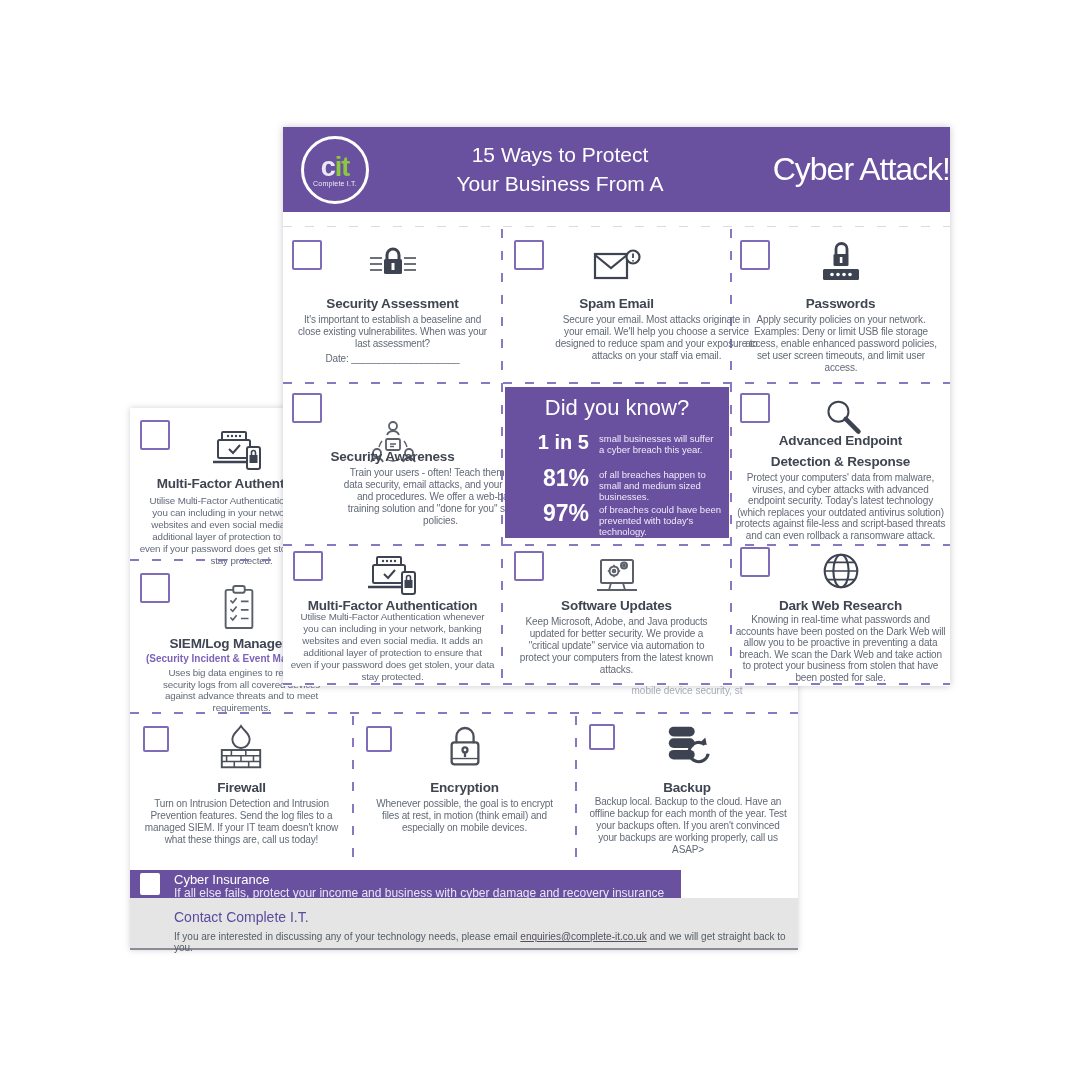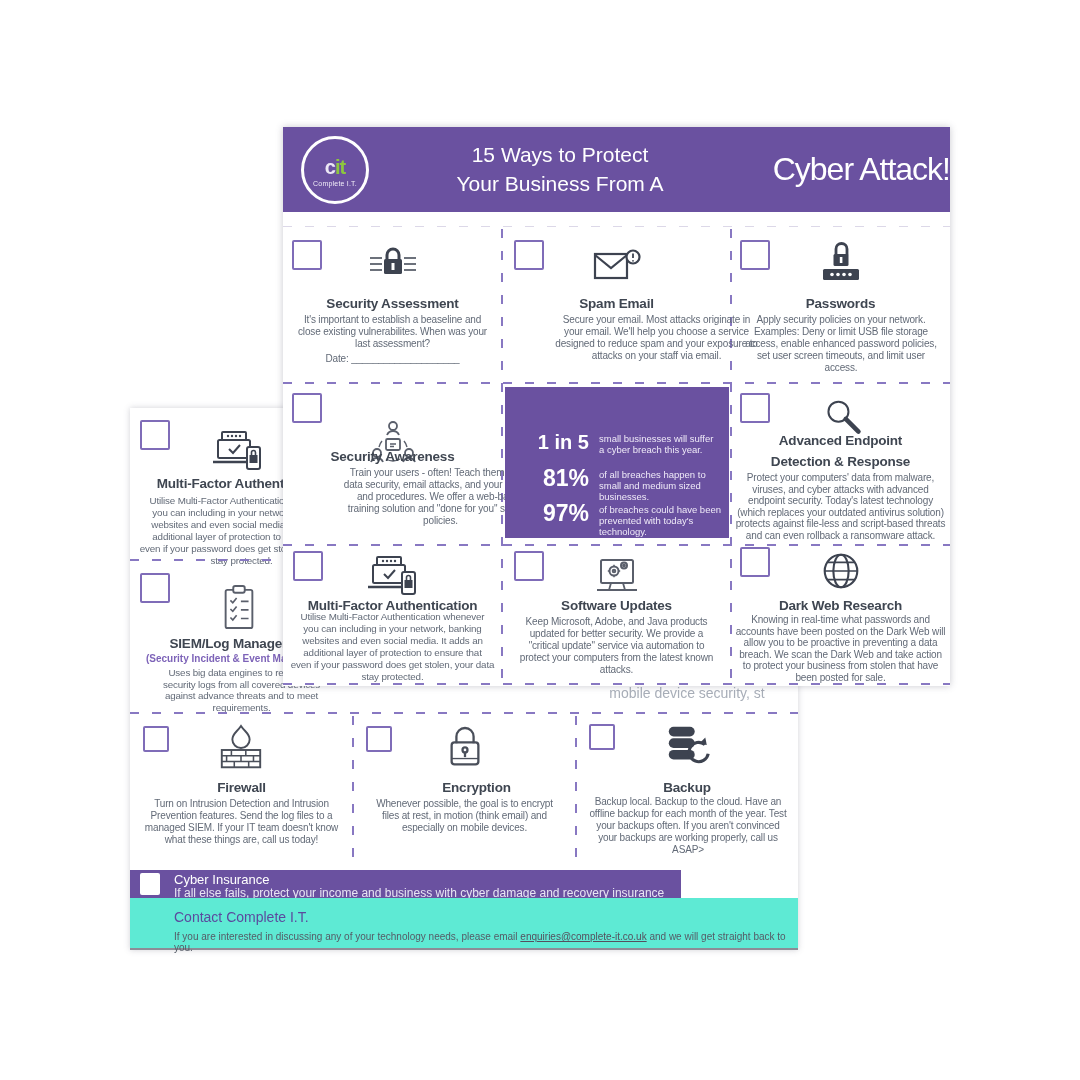--- a/index.html
+++ b/index.html
@@ -4,21 +4,21 @@
 <style>
   html,body{margin:0;padding:0;background:#fff;}
   .canvas{position:relative;width:1080px;height:1080px;background:#fff;overflow:hidden;
           font-family:"Liberation Sans","DejaVu Sans",sans-serif;}
   .page{position:absolute;background:#fff;}
   .p2{left:130px;top:408px;width:668px;height:542px;box-shadow:0 0 6px rgba(90,90,110,.28);}
   .p1{left:283px;top:127px;width:667px;height:559px;box-shadow:0 0 7px rgba(90,90,110,.33);}
   .hdr{position:absolute;left:0;top:0;width:667px;height:85px;background:#6a51a0;}
   .logo{position:absolute;left:18px;top:9px;width:62px;height:62px;border:3px solid #fff;border-radius:50%;
         display:flex;flex-direction:column;align-items:center;justify-content:center;color:#fff;}
-  .logo-big{font-size:20px;font-weight:bold;line-height:26px;letter-spacing:-1px;}
+  .logo-big{font-size:27px;font-weight:bold;line-height:26px;letter-spacing:-1px;}
   .logo-c{color:#ece7f5;} .logo-it{color:#8dc63f;}
   .logo-sub{font-size:7px;letter-spacing:.2px;color:#f0ecf8;}
   .hdr-t{position:absolute;left:112px;top:13px;width:330px;text-align:center;color:#fff;
          font-size:21px;line-height:29px;}
   .hdr-big{position:absolute;left:322px;top:10px;width:345px;text-align:right;color:#fff;
          font-size:32px;line-height:64px;letter-spacing:-1px;}
   .dh{position:absolute;height:2px;background:repeating-linear-gradient(90deg,#8878c2 0 9px,transparent 9px 22px);}
   .dhl{position:absolute;height:1px;background:repeating-linear-gradient(90deg,#dcd8e8 0 9px,transparent 9px 22px);}
   .dv{position:absolute;width:2px;background:repeating-linear-gradient(180deg,#8878c2 0 9px,transparent 9px 22px);}
   .cb{position:absolute;width:26px;height:26px;background:#fff;border:2px solid #7f6cb8;border-radius:2px;}
@@ -30,25 +30,25 @@
   .nw{white-space:nowrap;}
   .lines{position:absolute;text-align:center;font-size:9.8px;line-height:12px;color:#626a77;letter-spacing:-0.15px;}
   .lines div{white-space:nowrap;}
   .dyk{position:absolute;left:222px;top:260px;width:224px;height:151px;background:#6a51a0;color:#fff;}
   .dyk-title{position:absolute;left:0;top:8px;width:224px;text-align:center;font-size:22px;}
   .stat-val{position:absolute;width:76px;text-align:right;font-weight:bold;font-size:23px;color:#fff;}
   .stat-txt{position:absolute;left:94px;width:122px;font-size:9.5px;line-height:11px;color:#efeaf8;text-align:left;}
   .cyber{position:absolute;left:0;top:462px;width:551px;height:28px;background:#6a51a0;}
   .cyber-t{position:absolute;left:44px;top:2px;font-size:13px;color:#fff;}
   .cyber-s{position:absolute;left:44px;top:16px;font-size:12px;color:#e9e5f4;}
-  .contact{position:absolute;left:0;top:490px;width:668px;height:52px;background:#5eead4;border-bottom:2px solid #8c8c96;box-sizing:border-box;}
+  .contact{position:absolute;left:0;top:490px;width:668px;height:52px;background:#e5e5e5;border-bottom:2px solid #8c8c96;box-sizing:border-box;}
   .contact-t{position:absolute;left:44px;top:11px;font-size:14px;color:#5b4a9e;}
   .contact-b{position:absolute;left:44px;top:33px;font-size:10px;color:#555b66;}
   .email{color:#55505e;text-decoration:underline;}
-  .frag{position:absolute;font-size:14px;color:#99a0ac;text-align:center;white-space:nowrap;opacity:.85;}
+  .frag{position:absolute;font-size:10px;color:#99a0ac;text-align:center;white-space:nowrap;opacity:.85;}
   svg{display:block;}
 </style>
 </head>
 <body>
 
 <div class="canvas">
 
   <div class="page p2">
 
     <div class="cb" style="left:10px;top:12px;"></div>
@@ -117,21 +117,21 @@
     <div class="cb cb-sm" style="left:236px;top:318px;"></div>
     <div class="icn" style="left:312px;top:312px;width:46px;height:58px;">
       <svg width="42" height="54" viewBox="0 0 44 54" fill="none" stroke="#4a4f5a" stroke-width="2.4">
         <path d="M13 21v-7a9 9 0 0 1 18 0v7"></path>
         <rect x="8" y="20" width="28" height="23" rx="3"></rect>
         <path d="M8 37h28" stroke-width="1.4"></path>
         <circle cx="22" cy="28" r="2.6"></circle>
           <path d="M22 30.5v5"></path>
       </svg>
     </div>
-    <div class="ttl" style="left:223px;top:372px;width:223px;padding-left:12px;">Encryption</div>
+    <div class="ttl" style="left:223px;top:372px;width:223px;">Encryption</div>
     <div class="bdy" style="left:237px;top:390px;width:195px;">Whenever possible, the goal is to encrypt files at rest, in motion (think email) and especially on mobile devices.</div>
 
     <div class="cb cb-sm" style="left:459px;top:316px;"></div>
     <div class="icn" style="left:532px;top:314px;width:52px;height:50px;">
       <svg width="50" height="46" viewBox="0 0 52 46">
         <g fill="#3d4350">
           <rect x="6" y="2" width="27" height="10" rx="5"></rect>
           <rect x="6" y="14" width="27" height="10" rx="5"></rect>
           <rect x="6" y="26" width="27" height="10" rx="5"></rect>
         </g>
@@ -232,20 +232,21 @@
           <path d="M37 44a6.5 6.5 0 0 1 12 0"></path>
         <rect x="20" y="21" width="14" height="11" rx="1.5"></rect>
         <path d="M24 26h6M24 28.5h4" stroke-width="1.3"></path>
         <path d="M16 23a14 14 0 0 0-3 6M38 23a14 14 0 0 1 3 6M20 41a14 14 0 0 0 14 0" stroke-width="1.4"></path>
       </svg>
     </div>
     <div class="ttl" style="left:0;top:322px;width:219px;">Security Awareness</div>
     <div class="bdy" style="left:10px;top:340px;width:199px;margin-left:48px;">Train your users - often! Teach them about data security, email attacks, and your policies and procedures. We offer a web-based training solution and "done for you" security policies.</div>
 
     <div class="dyk">
+      <div class="dyk-title">Did you know?</div>
       <div class="stat-val" style="left:8px;top:44px;font-size:20px;">1 in 5</div>
       <div class="stat-txt" style="top:46px;">small businesses will suffer a cyber breach this year.</div>
       <div class="stat-val" style="left:8px;top:78px;">81%</div>
       <div class="stat-txt" style="top:82px;">of all breaches happen to small and medium sized businesses.</div>
       <div class="stat-val" style="left:8px;top:113px;">97%</div>
       <div class="stat-txt" style="top:117px;">of breaches could have been prevented with today's technology.</div>
     </div>
 
     <div class="cb" style="left:457px;top:266px;"></div>
     <div class="icn" style="left:537px;top:270px;width:46px;height:42px;">

